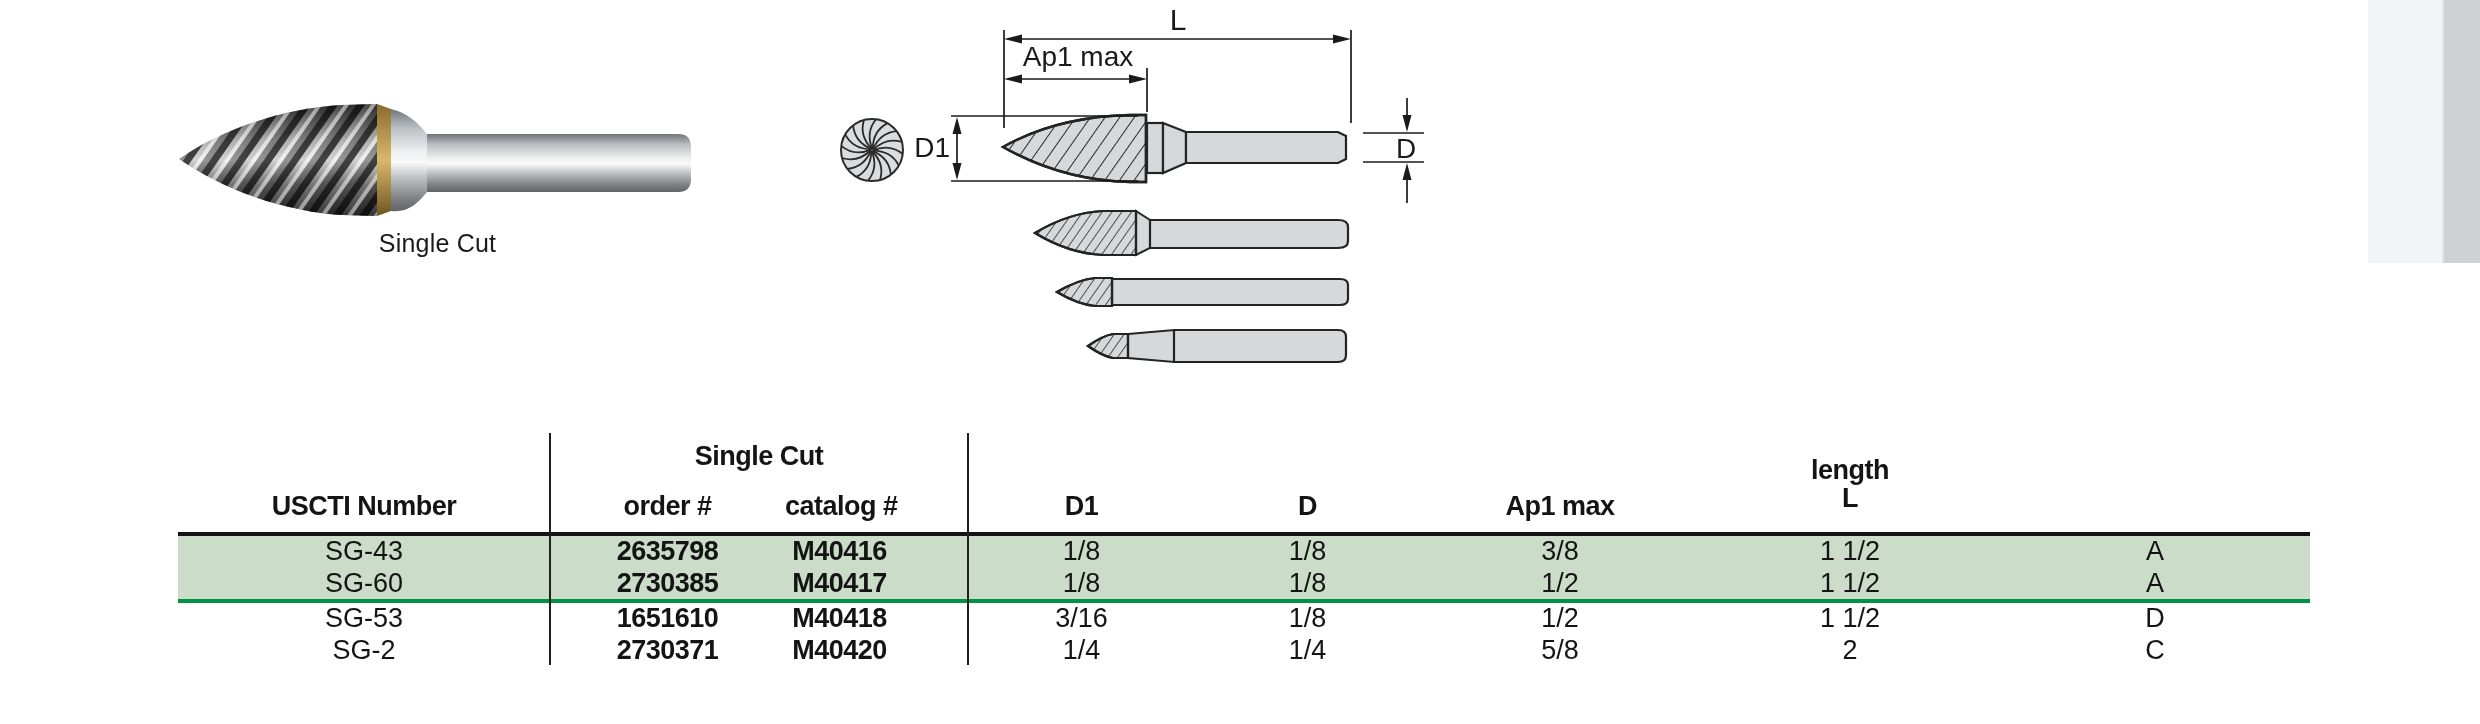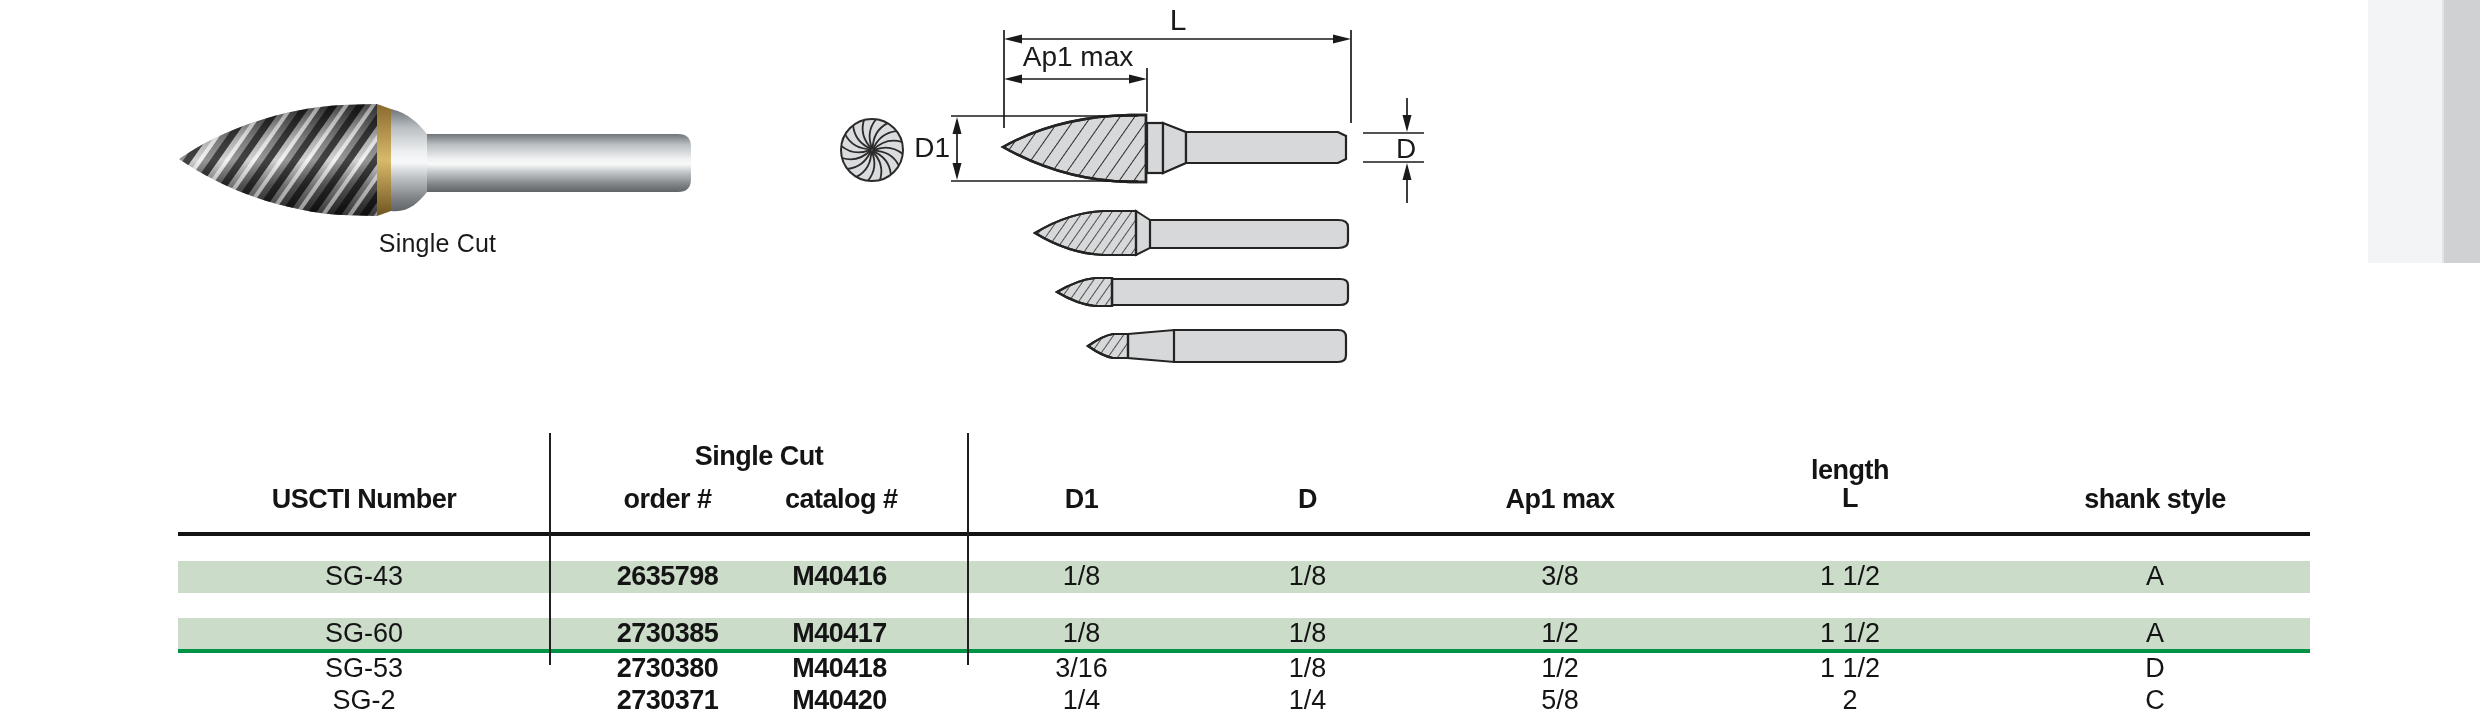--- a/index.html
+++ b/index.html
@@ -15,30 +15,30 @@
   .photo-caption{
     position:absolute;left:170px;top:229px;width:535px;text-align:center;
     font-size:25px;letter-spacing:0.2px;color:#1a1a1a;
   }
   
   #drawing-svg{position:absolute;left:830px;top:0;}
   
   .spec-table{position:absolute;left:178px;top:433px;width:2132px;font-size:27px;}
   .grid8{display:grid;grid-template-columns:372px 235px 183px 227px 225px 280px 300px 310px;}
   .thead{height:99px;align-items:end;}
-  .th{font-weight:700;text-align:center;letter-spacing:-0.5px;padding-bottom:17px;white-space:nowrap;}
+  .th{font-weight:700;text-align:center;letter-spacing:-0.5px;padding-bottom:10px;white-space:nowrap;}
   .th-group-wrap{grid-column:2 / span 2;display:flex;flex-direction:column;justify-content:space-between;height:99px;}
   .th-group{font-weight:700;text-align:center;padding-top:8px;letter-spacing:-0.5px;}
   .th-sub{display:grid;grid-template-columns:235px 183px;}
   .th-length{line-height:28px;padding-bottom:20px;}
   .col-catalog{padding-right:74px;}
   .rule{height:4px;background:var(--header-rule,#141414);}
   .grule{height:4px;background:var(--hl-rule,#009245);}
   .trow{height:31.5px;line-height:31.5px;}
-  .trow.hl{background:var(--hl-bg,#cbdcc9);margin-top:25px;}
+  .trow.hl{background:var(--hl-bg,#cbdcc9);}
   .td{text-align:center;white-space:nowrap;}
   .td.bold{font-weight:700;letter-spacing:-0.5px;}
   .col-divider{position:absolute;top:0;width:2px;height:232px;background:#1f1f1f;}
   .divider-1{left:371px;}
   .divider-2{left:789px;}
 </style>
 </head>
 <body>
 
 <div id="canvas">
@@ -193,21 +193,20 @@
           <div class="th col-catalog">catalog #</div>
         </div>
       </div>
       <div class="th">D1</div>
       <div class="th">D</div>
       <div class="th">Ap1 max</div>
       <div class="th th-length">
         <div>length</div>
         <div>L</div>
       </div>
-      <div class="th">shank style</div>
     </div>
 
     <div class="rule"></div>
 
     <div class="grid8 trow hl">
       <div class="td">SG-43</div>
       <div class="td bold">2635798</div>
       <div class="td bold col-catalog">M40416</div>
       <div class="td">1/8</div>
       <div class="td">1/8</div>
@@ -223,21 +222,21 @@
       <div class="td">1/8</div>
       <div class="td">1/2</div>
       <div class="td">1 1/2</div>
       <div class="td">A</div>
     </div>
 
     <div class="grule"></div>
 
     <div class="grid8 trow">
       <div class="td">SG-53</div>
-      <div class="td bold">2730380</div>
+      <div class="td bold">1651610</div>
       <div class="td bold col-catalog">M40418</div>
       <div class="td">3/16</div>
       <div class="td">1/8</div>
       <div class="td">1/2</div>
       <div class="td">1 1/2</div>
       <div class="td">D</div>
     </div>
     <div class="grid8 trow">
       <div class="td">SG-2</div>
       <div class="td bold">2730371</div>

